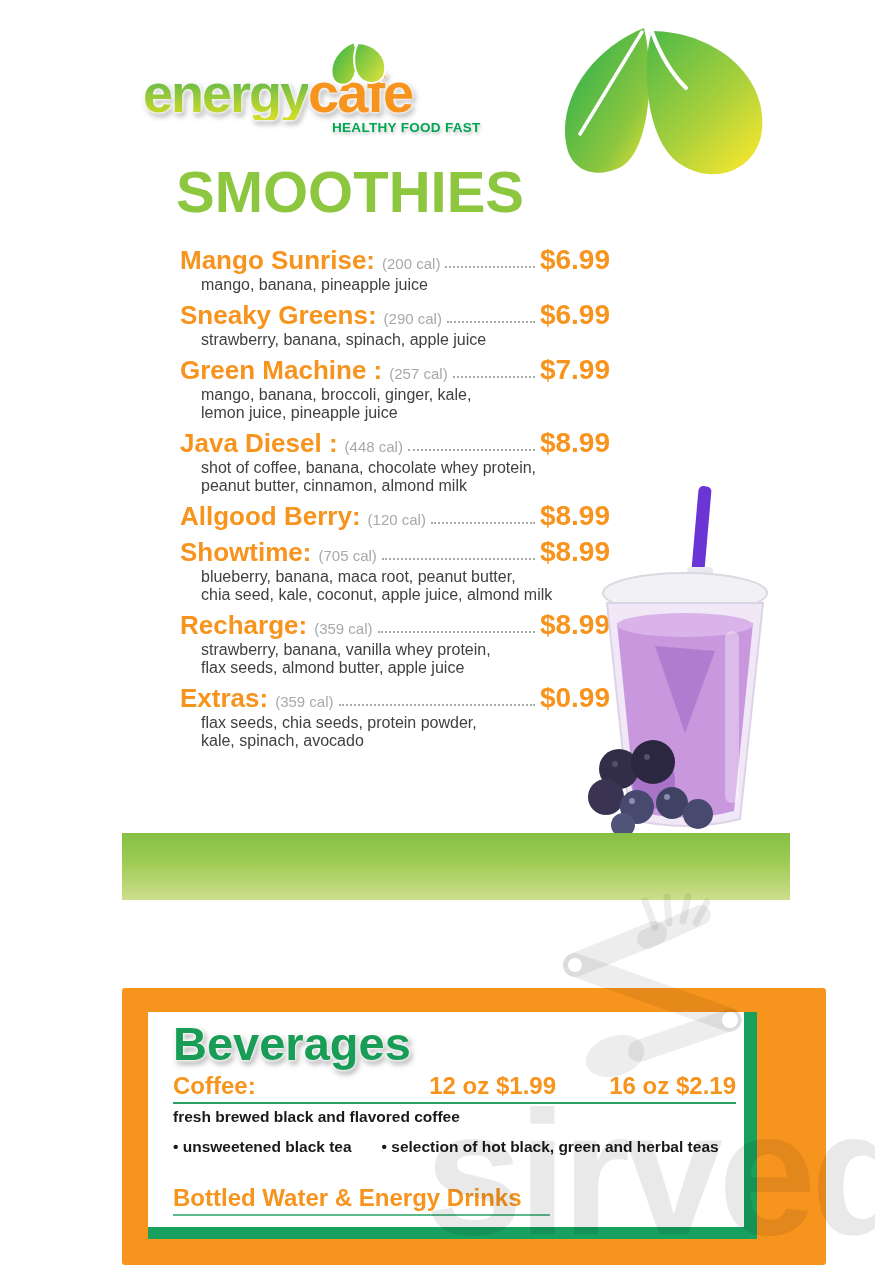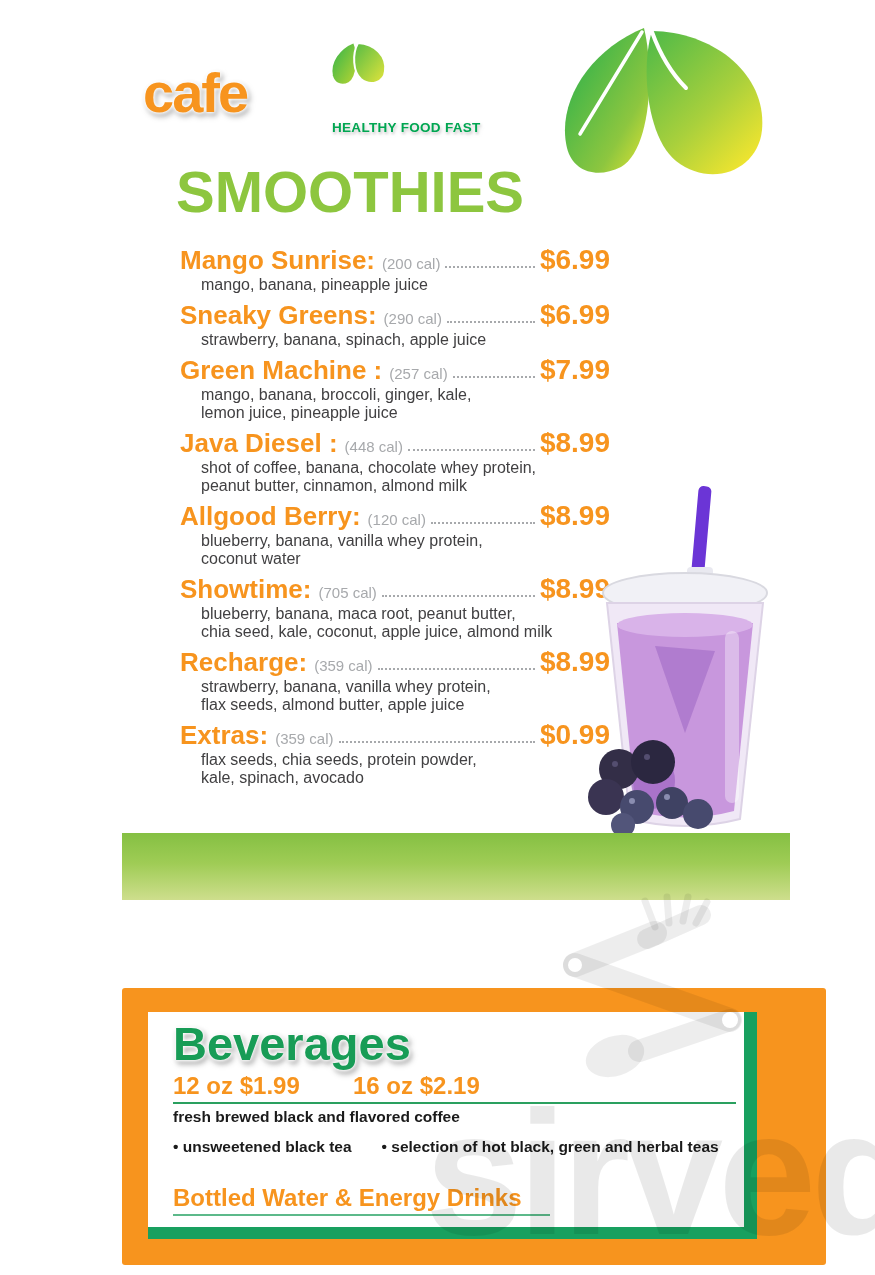--- a/index.html
+++ b/index.html
@@ -63,20 +63,21 @@
   .bev-footer{display:inline-block;margin:28px 0 0 25px;color:#f7941e;font-weight:bold;font-size:24px;
      border-bottom:2px solid #5cb98a;padding:0 28px 2px 0;}
 </style>
 </head>
 <body>
 
 <div class="page">
 
   <div class="logo">
     <div class="logo-line">
+      <span class="logo-energy">energy</span>
         <span class="logo-cafe">cafe</span>
     </div>
     <div class="logo-tagline">HEALTHY FOOD FAST</div>
   </div>
   <svg class="logo-leaf" width="62" height="48" viewBox="0 0 62 48">
     <defs>
       <linearGradient id="lg1" x1="0" y1="0" x2="1" y2="1">
         <stop offset="0" stop-color="#2bb24c"></stop>
           <stop offset="1" stop-color="#bcd631"></stop>
       </linearGradient>
@@ -154,22 +155,20 @@
 peanut butter, cinnamon, almond milk</div>
     </div>
 
     <div class="m-item">
       <div class="m-row">
         <span class="m-name">Allgood Berry:</span>
         <span class="m-cal">(120 cal)</span>
         <span class="m-leader"></span>
         <span class="m-price">$8.99</span>
       </div>
-      <div class="m-desc">blueberry, banana, vanilla whey protein,
-coconut water</div>
     </div>
 
     <div class="m-item">
       <div class="m-row">
         <span class="m-name">Showtime:</span>
         <span class="m-cal">(705 cal)</span>
         <span class="m-leader"></span>
         <span class="m-price">$8.99</span>
       </div>
       <div class="m-desc">blueberry, banana, maca root, peanut butter,
@@ -224,20 +223,21 @@
     <circle cx="38" cy="283" r="3" fill="#544e70"></circle>
   </svg>
 
   <div class="green-band"></div>
 
   <div class="bev">
     <div class="bev-card">
       <div class="bev-title">Beverages</div>
 
       <div class="bev-row">
+        <span class="bev-name">Coffee:</span>
         <span class="bev-price">12 oz $1.99</span>
         <span class="bev-price second">16 oz $2.19</span>
       </div>
       <div class="bev-note">fresh brewed black and flavored coffee</div>
 
       <div class="bev-note-row">
         <span>• unsweetened black tea</span>
         <span>• selection of hot black, green and herbal teas</span>
       </div>
 

